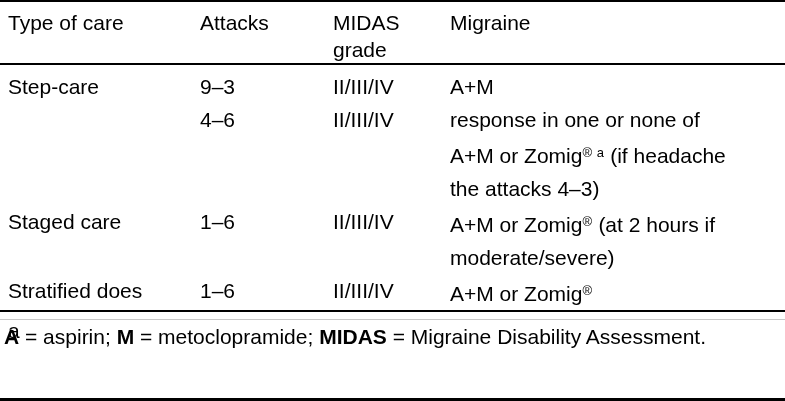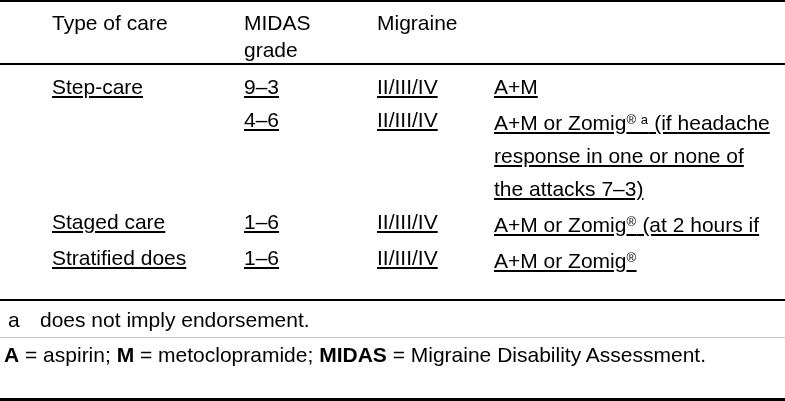--- a/index.html
+++ b/index.html
@@ -27,22 +27,22 @@
     min-height: 61px;
     box-sizing: border-box;
     border-bottom: 2px solid #000;
   }
   .tbody {
     padding: 5px 4px 0 8px;
     border-bottom: 2px solid #000;
     min-height: 236px;
     box-sizing: border-box;
   }
-  .tbody .grid-row { line-height: 33px; text-decoration: underline; }
-  .cell { white-space: normal; margin-left: 44px; }
+  .tbody .grid-row { line-height: 33px; }
+  .cell { white-space: normal; }
   .sup {
     font-size: 13px;
     vertical-align: 6px;
     letter-spacing: 0.5px;
   }
   .footnote {
     position: relative;
     padding: 4px 6px 3px 8px;
     line-height: 29px;
   }
@@ -56,63 +56,64 @@
   }
   .abbrev b { font-weight: bold; }
 </style>
 </head>
 <body>
 
 <div class="page">
 
   <div class="grid-row thead">
     <div class="cell">Type of care</div>
+    <div class="cell">Attacks</div>
     <div class="cell">MIDAS grade</div>
     <div class="cell">Migraine</div>
   </div>
 
   <div class="tbody" id="tbody">
       <div class="grid-row">
         <div class="cell">Step-care</div>
         <div class="cell">9–3</div>
         <div class="cell">II/III/IV</div>
         <div class="cell">
           <div class="tline"><span>A+M</span></div>
         </div>
       </div>
       <div class="grid-row">
         <div class="cell"></div>
         <div class="cell">4–6</div>
         <div class="cell">II/III/IV</div>
         <div class="cell">
+          <div class="tline"><span>response in one or none of</span></div>
           <div class="tline"><span>A+M or Zomig</span><span class="sup">® a</span><span> (if headache</span></div>
-          <div class="tline"><span>response in one or none of</span></div>
-          <div class="tline"><span>the attacks 7–3)</span></div>
+          <div class="tline"><span>the attacks 4–3)</span></div>
         </div>
       </div>
       <div class="grid-row">
         <div class="cell">Staged care</div>
         <div class="cell">1–6</div>
         <div class="cell">II/III/IV</div>
         <div class="cell">
           <div class="tline"><span>A+M or Zomig</span><span class="sup">®</span><span> (at 2 hours if</span></div>
+          <div class="tline"><span>moderate/severe)</span></div>
         </div>
       </div>
       <div class="grid-row">
         <div class="cell">Stratified does</div>
         <div class="cell">1–6</div>
         <div class="cell">II/III/IV</div>
         <div class="cell">
           <div class="tline"><span>A+M or Zomig</span><span class="sup">®</span></div>
         </div>
       </div>
     </div>
 
   <div class="footnote">
     <span class="fn-marker">a</span>
     <div class="fn-lines">
-      <div>does not imply endorsement.</div>
     </div>
   </div>
 
   <div class="abbrev" id="abbrev"><b>A</b><span> = aspirin; </span><b>M</b><span> = metoclopramide; </span><b>MIDAS</b><span> = Migraine Disability Assessment.</span></div>
 
 </div>
 
 </body></html>

